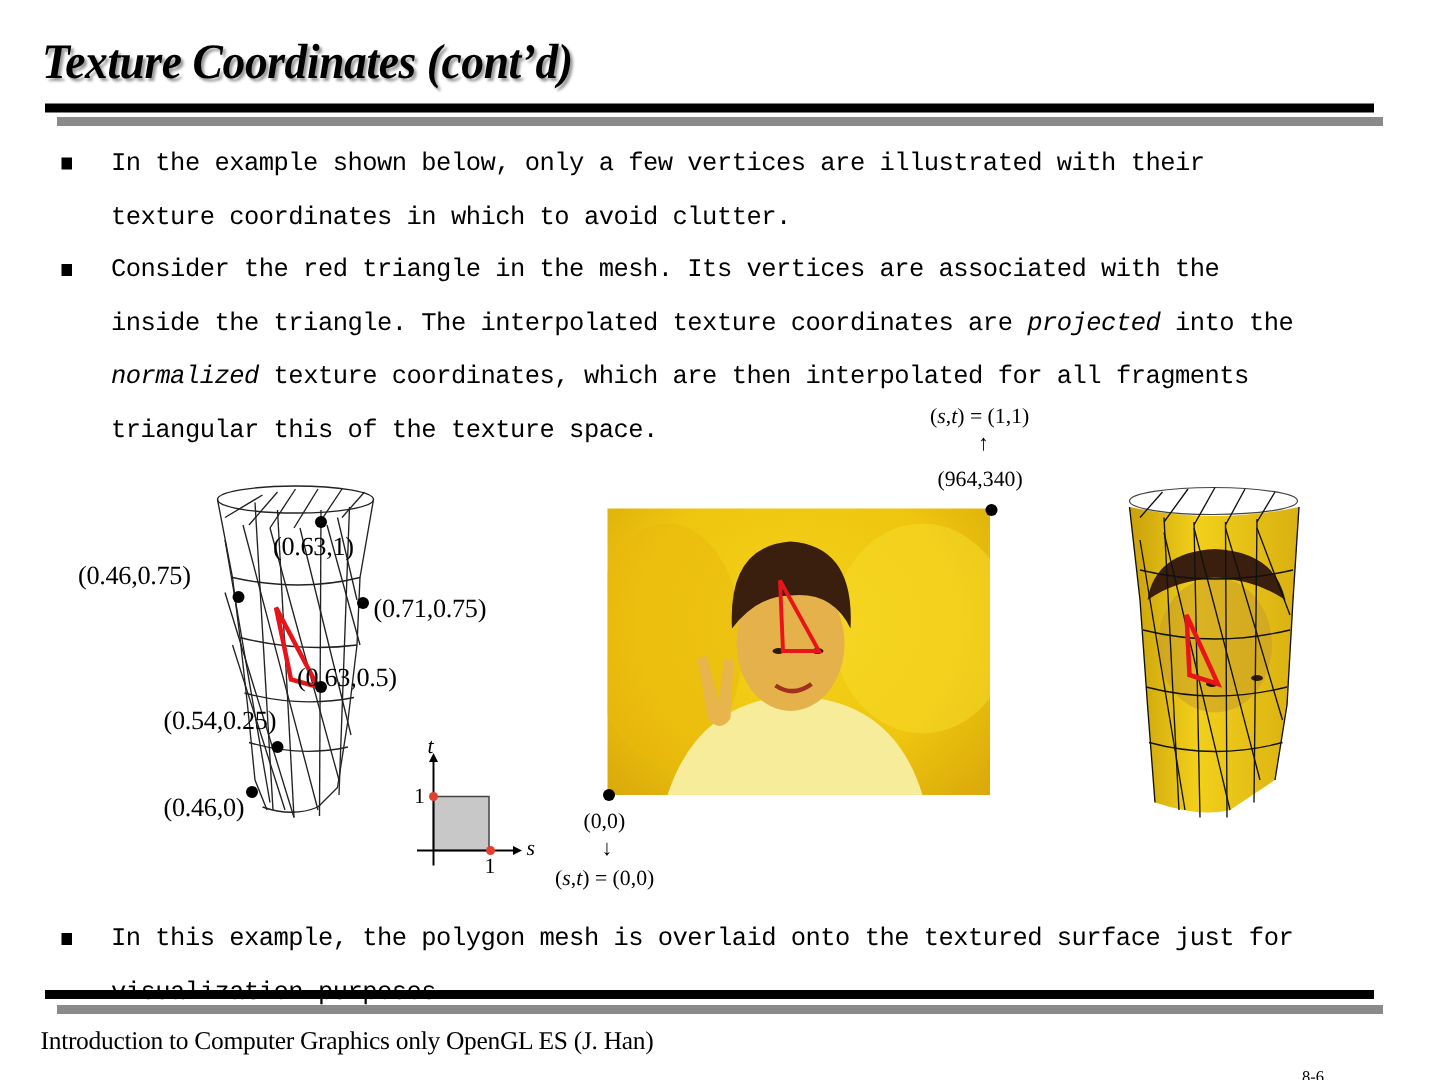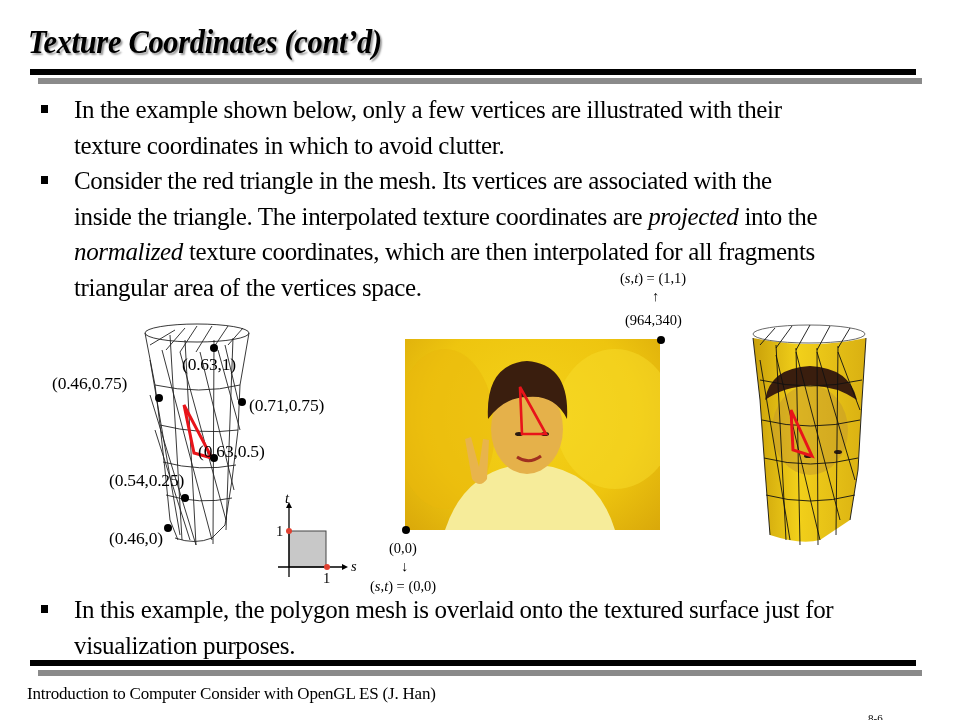--- a/index.html
+++ b/index.html
@@ -4,25 +4,25 @@
 <style>
   html, body { margin:0; padding:0; background:#ffffff; }
   body { width:960px; height:720px; position:relative; overflow:hidden;
          font-family:"Liberation Serif", "DejaVu Serif", serif; color:#000; }
   .title { position:absolute; left:28px; top:24px; font-size:33px; font-weight:bold;
            font-style:italic; letter-spacing:-0.3px; text-shadow:2px 2px 2px #9a9a9a;
            transform:scaleX(0.92); transform-origin:left; }
   .rule-black { position:absolute; left:30px; height:6px; background:#000; }
   .rule-gray  { position:absolute; left:38px; height:6px; background:#8a8a8a; }
   .bullets { position:absolute; left:40px; top:92px; width:880px; }
-  .bullet { position:relative; padding-left:34px; font-size:25px; line-height:35.5px;
-            letter-spacing:-0.35px; }
+  .bullet { position:relative; padding-left:34px; font-size:17px; line-height:35.5px;
+            letter-spacing:-0.35px;font-family:Liberation Mono, monospace; }
   .bullet .mark { position:absolute; left:1px; top:13px; width:7px; height:8px; background:#000; }
   .bullet + .bullet { margin-top:0px; }
-  .b2 { position:absolute; left:40px; top:592px; width:900px; }
+  .b2 { position:absolute; left:40px; top:609px; width:900px; }
   .lbl { position:absolute; font-size:17.5px; white-space:nowrap; letter-spacing:-0.2px; }
   .slbl { position:absolute; font-size:14.5px; white-space:nowrap; }
   .dot { position:absolute; width:8px; height:8px; border-radius:50%; background:#000; }
   .footer { position:absolute; left:27px; top:684px; font-size:17px; letter-spacing:-0.2px; }
   .pagenum { position:absolute; left:868px; top:688px; font-size:11px;margin-top:24px; }
   svg { position:absolute; overflow:visible; }
   .photo { position:absolute; left:405px; top:339px; width:255px; height:191px;
            background:radial-gradient(ellipse at 50% 40%, #f4d21a 0%, #eec50f 60%, #d9a80a 100%); overflow:hidden; }
 </style>
 </head>
@@ -36,21 +36,21 @@
   <div class="bullet" id="b0">
     <span class="mark"></span>
   <div><span>In the example shown below, only a few vertices are illustrated with their</span></div>
       <div><span>texture coordinates in which to avoid clutter.</span></div>
     </div>
   <div class="bullet" id="b1" style="margin-top:0px;">
     <span class="mark"></span>
   <div><span>Consider the red triangle in the mesh. Its vertices are associated with the</span></div>
       <div><span>inside the triangle. The interpolated texture coordinates are </span><i>projected</i><span> into the</span></div>
       <div><i>normalized</i><span> texture coordinates, which are then interpolated for all fragments</span></div>
-      <div><span>triangular area of the vertices space.</span></div>
+      <div><span>triangular this of the texture space.</span></div>
     </div>
 </div>
 
 <svg style="left:0;top:0;" width="960" height="720">
   <g stroke="#222" stroke-width="0.9" fill="none">
     <ellipse cx="197" cy="333" rx="52" ry="9"></ellipse>
     <path d="M145 333 L155 385 L160 425 L165 470 L170 520 L178 540"></path>
     <path d="M249 333 L240 385 L238 430 L232 480 L225 525 L212 538"></path>
     <path d="M155 385 Q200 395 240 385"></path>
     <path d="M160 425 Q200 435 238 430"></path>
@@ -148,14 +148,14 @@
   <div class="bullet">
     <span class="mark"></span>
     <span>In this example, the polygon mesh is overlaid onto the textured surface just for</span><br>
     <span>visualization purposes.</span>
   </div>
 </div>
 
 <div class="rule-black" style="top:660px;width:886px;"></div>
 <div class="rule-gray" style="top:670px;width:884px;"></div>
 
-<div class="footer">Introduction to Computer Consider with OpenGL ES (J. Han)</div>
+<div class="footer">Introduction to Computer Graphics only OpenGL ES (J. Han)</div>
 <div class="pagenum">8-6</div>
 
 </body></html>

